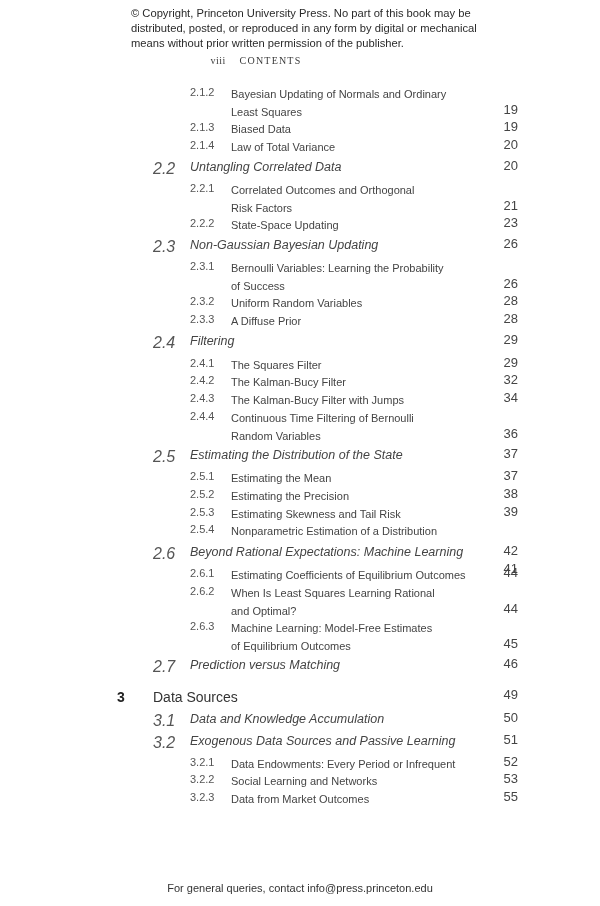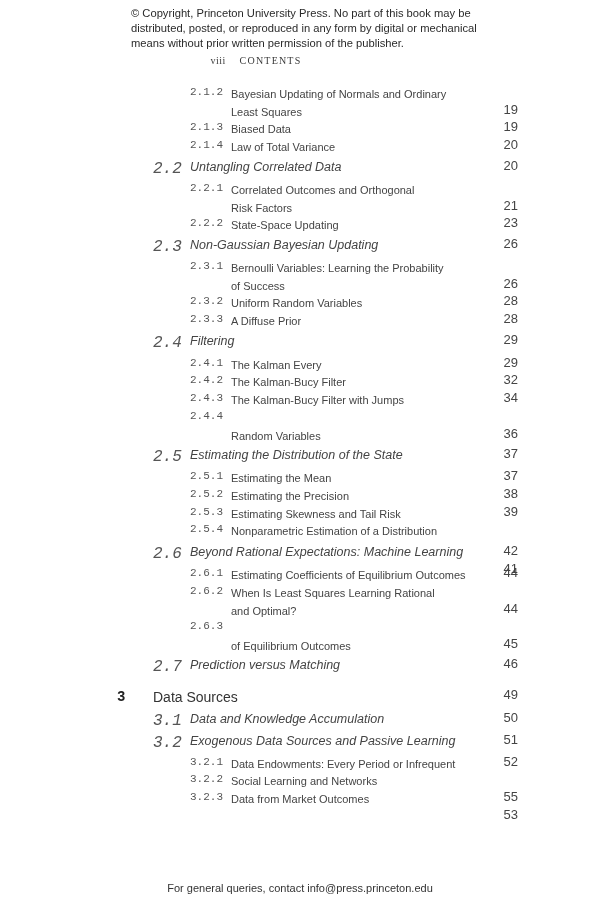--- a/index.html
+++ b/index.html
@@ -5,21 +5,21 @@
   html, body { margin: 0; padding: 0; background: #ffffff; }
   body { width: 600px; height: 906px; position: relative; overflow: hidden;
          font-family: "Liberation Sans", sans-serif; color: #3a3a3a; }
   .copyright { position: absolute; left: 131px; top: 6px; width: 360px;
                font-size: 11.2px; line-height: 15px; color: #2a2a2a; }
   .running-head { position: absolute; left: 0; width: 512px; top: 55px; text-align: center;
                   font-family: "Liberation Serif", serif; font-size: 10px; color: #3a3a3a; letter-spacing: 1.2px; }
   .running-head .pg { margin-right: 10px; letter-spacing: 0.5px; }
   .toc { position: absolute; left: 0; top: 0; width: 600px; }
   .row { position: absolute; left: 0; width: 600px; }
-  .num { position: absolute; font-family: Liberation Mono, monospace; }
+  .num { position: absolute; }
   .title { position: absolute; }
   .page { position: absolute; right: 82px; text-align: center; }
   .sub .num { left: 190px; font-size: 11px; color: #555; }
   .sub .title { left: 231px; font-size: 11px; color: #444; line-height: 17.5px; }
   .sub .page { font-size: 13px; color: #444; }
   .sec .num { left: 153px; font-size: 16px; font-style: italic; color: #555; }
   .sec .title { left: 190px; font-size: 12.5px; font-style: italic; color: #444; }
   .sec .page { font-size: 13px; color: #444; }
   .chap .num { left: 117px; font-size: 14px; font-weight: bold; color: #222; }
   .chap .title { left: 153px; font-size: 14px; color: #333; text-align: center; }
@@ -88,36 +88,36 @@
       <span class="title"><span>A Diffuse Prior</span></span>
       <span class="page" style="top: -2px;">28</span>
     </div>
     <div class="row sec" style="top: 334px;">
       <span class="num">2.4</span>
       <span class="title"><span>Filtering</span></span>
       <span class="page" style="top: -2px;">29</span>
     </div>
     <div class="row sub" style="top: 357px;">
       <span class="num">2.4.1</span>
-      <span class="title"><span>The Kalman Every</span></span>
+      <span class="title"><span>The Squares Filter</span></span>
       <span class="page" style="top: -2px;">29</span>
     </div>
     <div class="row sub" style="top: 374px;">
       <span class="num">2.4.2</span>
       <span class="title"><span>The Kalman-Bucy Filter</span></span>
       <span class="page" style="top: -2px;">32</span>
     </div>
     <div class="row sub" style="top: 392px;">
       <span class="num">2.4.3</span>
       <span class="title"><span>The Kalman-Bucy Filter with Jumps</span></span>
       <span class="page" style="top: -2px;">34</span>
     </div>
     <div class="row sub" style="top: 410px;">
       <span class="num">2.4.4</span>
-      <span class="title"><br><span>Random Variables</span></span>
+      <span class="title"><span>Continuous Time Filtering of Bernoulli</span><br><span>Random Variables</span></span>
       <span class="page" style="top: 16px;">36</span>
     </div>
     <div class="row sec" style="top: 448px;">
       <span class="num">2.5</span>
       <span class="title"><span>Estimating the Distribution of the State</span></span>
       <span class="page" style="top: -2px;">37</span>
     </div>
     <div class="row sub" style="top: 470px;">
       <span class="num">2.5.1</span>
       <span class="title"><span>Estimating the Mean</span></span>
@@ -148,21 +148,21 @@
       <span class="title"><span>Estimating Coefficients of Equilibrium Outcomes</span></span>
       <span class="page" style="top: -2px;">44</span>
     </div>
     <div class="row sub" style="top: 585px;">
       <span class="num">2.6.2</span>
       <span class="title"><span>When Is Least Squares Learning Rational</span><br><span>and Optimal?</span></span>
       <span class="page" style="top: 16px;">44</span>
     </div>
     <div class="row sub" style="top: 620px;">
       <span class="num">2.6.3</span>
-      <span class="title"><br><span>of Equilibrium Outcomes</span></span>
+      <span class="title"><span>Machine Learning: Model-Free Estimates</span><br><span>of Equilibrium Outcomes</span></span>
       <span class="page" style="top: 16px;">45</span>
     </div>
     <div class="row sec" style="top: 658px;">
       <span class="num">2.7</span>
       <span class="title"><span>Prediction versus Matching</span></span>
       <span class="page" style="top: -2px;">46</span>
     </div>
     <div class="row chap" style="top: 689px;">
       <span class="num">3</span>
       <span class="title"><span>Data Sources</span></span>
@@ -179,21 +179,21 @@
       <span class="page" style="top: -2px;">51</span>
     </div>
     <div class="row sub" style="top: 756px;">
       <span class="num">3.2.1</span>
       <span class="title"><span>Data Endowments: Every Period or Infrequent</span></span>
       <span class="page" style="top: -2px;">52</span>
     </div>
     <div class="row sub" style="top: 773px;">
       <span class="num">3.2.2</span>
       <span class="title"><span>Social Learning and Networks</span></span>
-      <span class="page" style="top: -2px; margin-top: 36px;">53</span>
+      <span class="page" style="top: -2px;">53</span>
     </div>
     <div class="row sub" style="top: 791px;">
       <span class="num">3.2.3</span>
       <span class="title"><span>Data from Market Outcomes</span></span>
       <span class="page" style="top: -2px;">55</span>
     </div>
   </div>
 
 <div class="footer">For general queries, contact info@press.princeton.edu</div>
 

